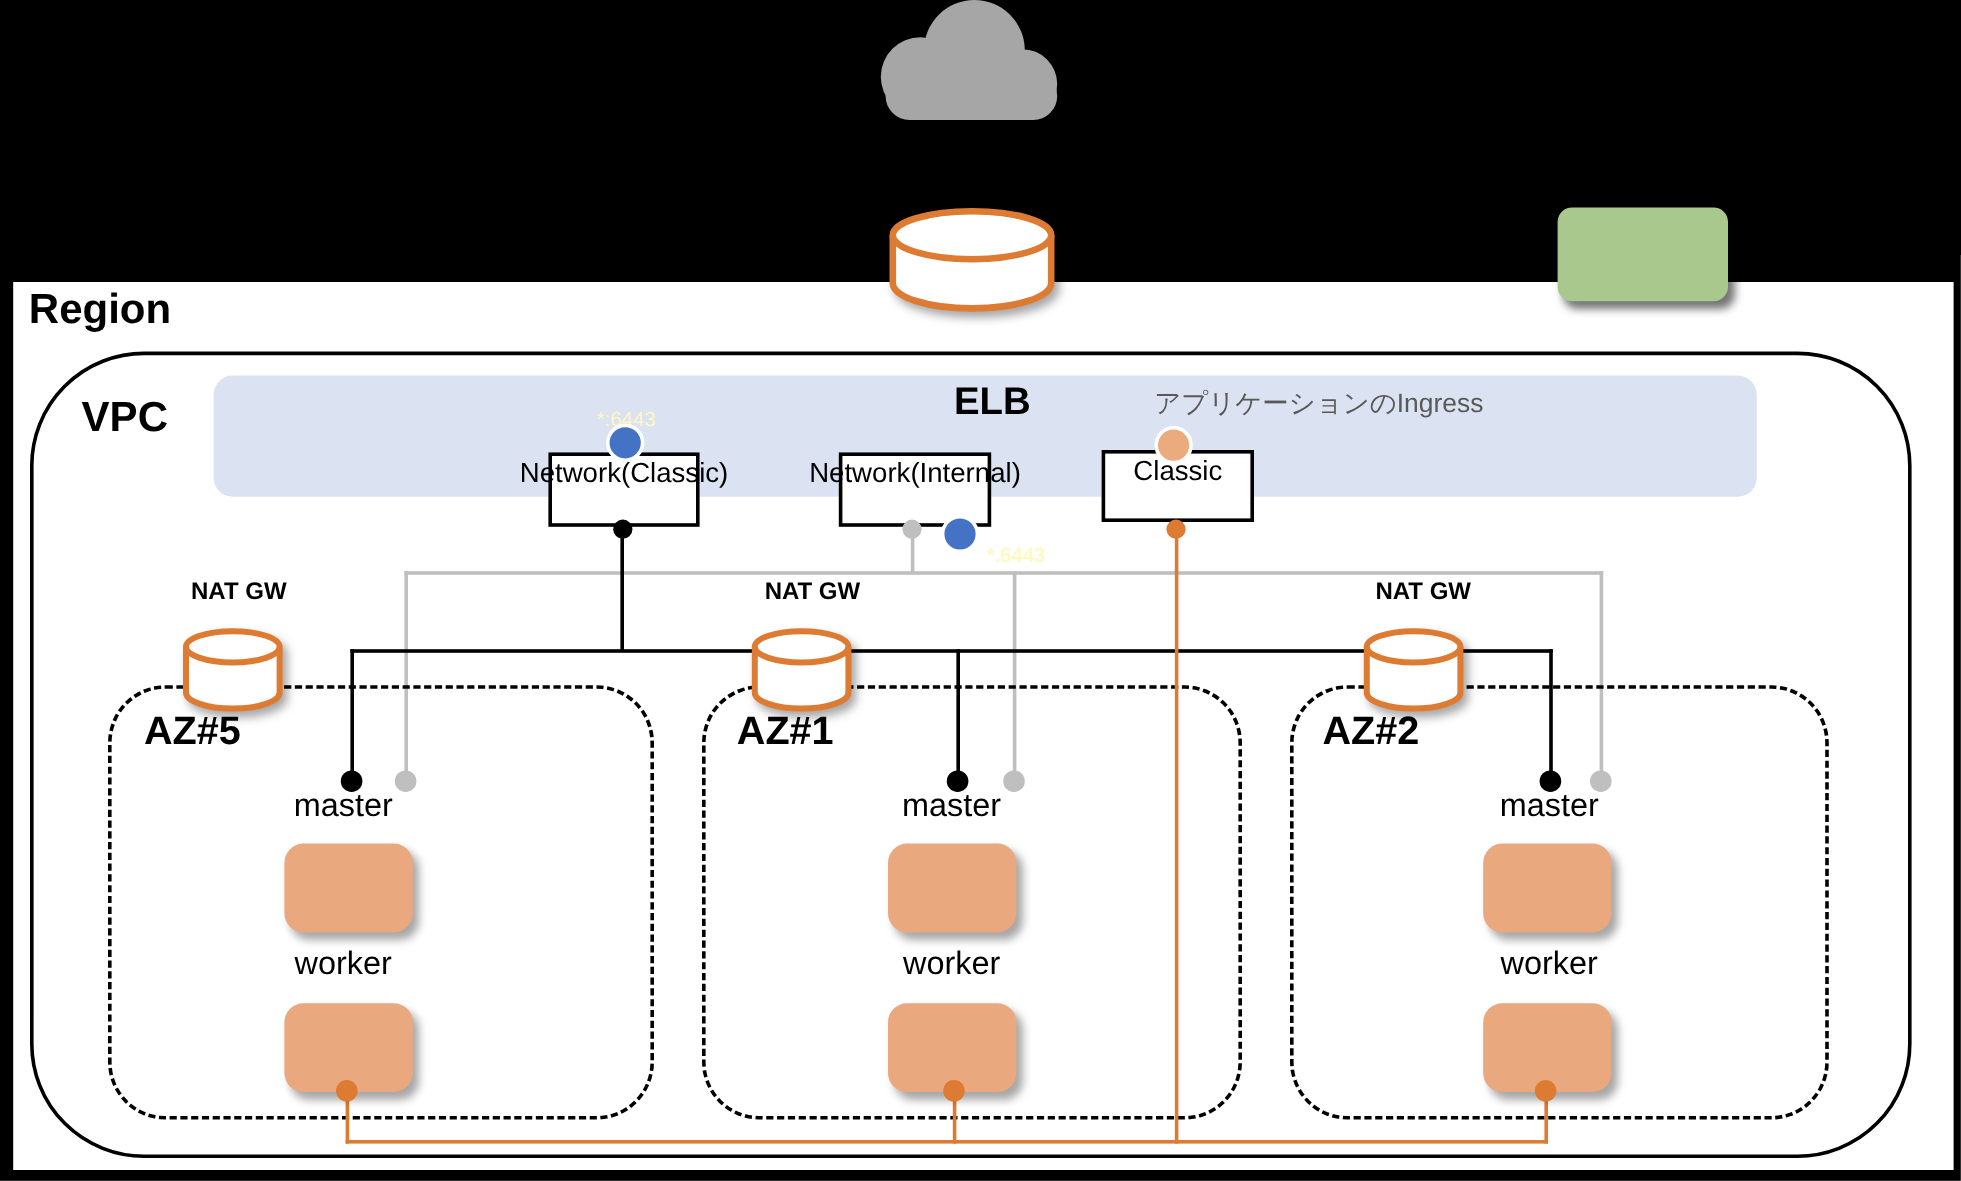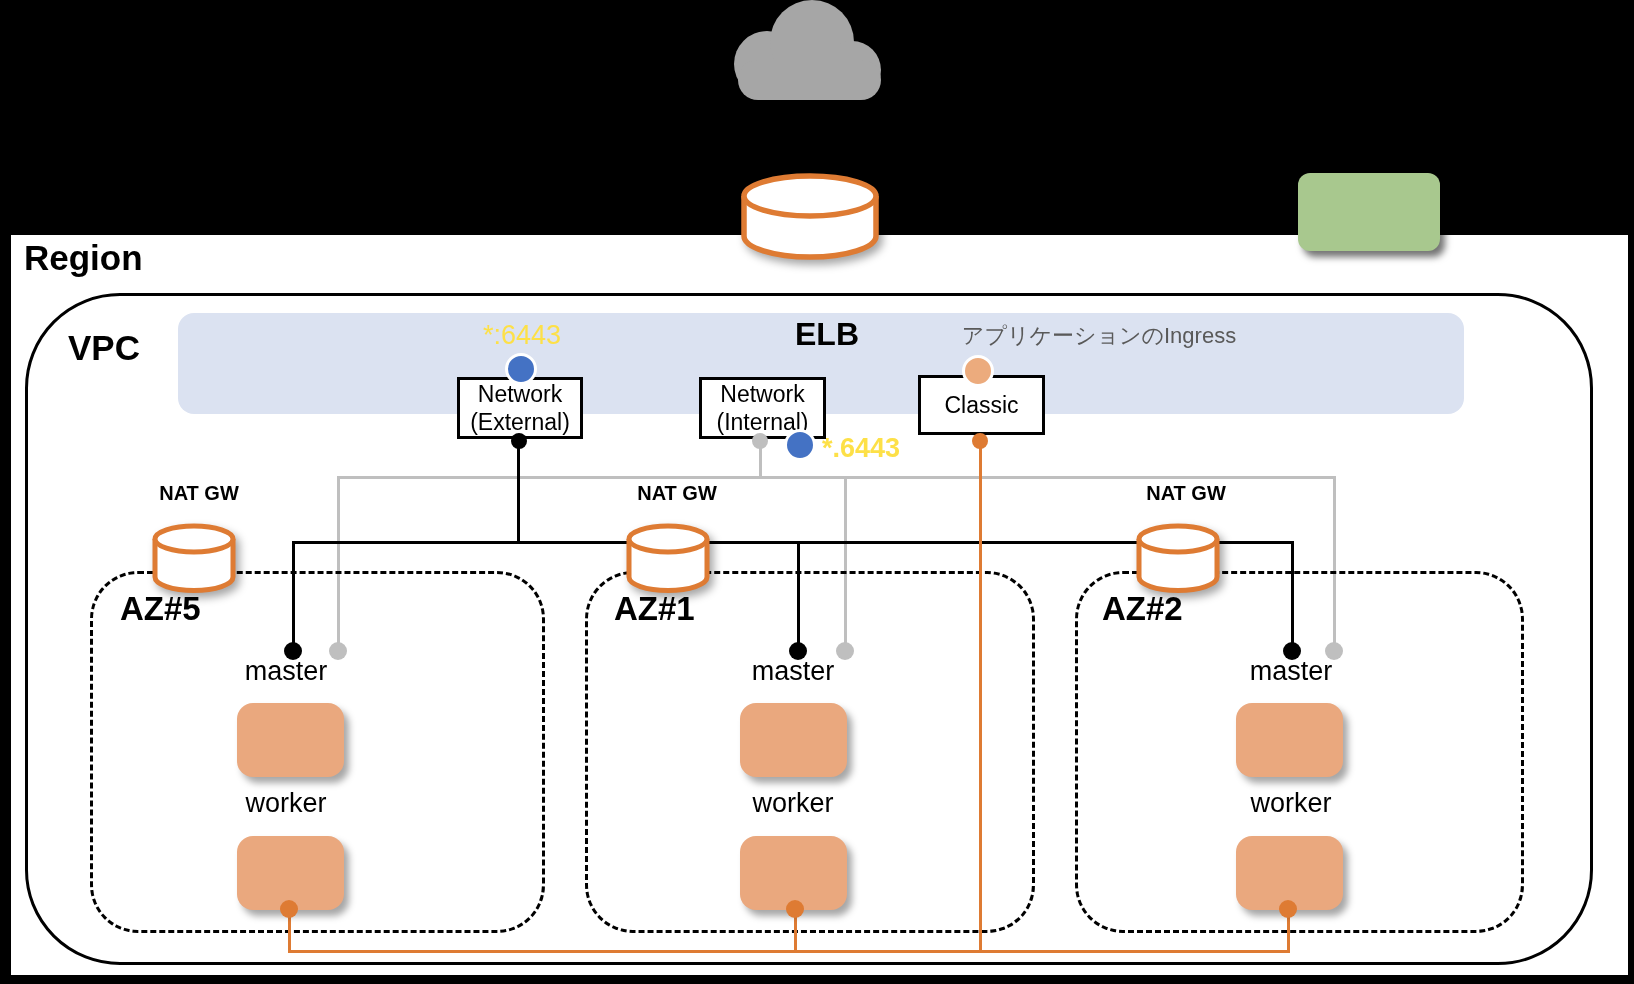--- a/index.html
+++ b/index.html
@@ -8,27 +8,27 @@
     font-family:"Liberation Sans","DejaVu Sans",sans-serif;color:#000;
   }
   .abs{position:absolute;}
   
   #region{left:11px;top:235px;width:1617px;height:740px;background:#fff;}
   #region-label{left:24px;top:238px;font-size:35px;font-weight:bold;letter-spacing:0;}
   #vpc{left:25px;top:293px;width:1568px;height:672px;border:3px solid #000;border-radius:95px;box-sizing:border-box;}
   #vpc-label{left:68px;top:328px;font-size:35px;font-weight:bold;}
   #elb-band{left:178px;top:313px;width:1286px;height:101px;background:#dbe2f1;border-radius:16px;}
   
-  .band-note{font-size:27px;color:#fde047;}
+  .band-note{font-size:17px;color:#fef9c3;margin-top:20px;}
   #ext-port-label{left:442px;top:320px;width:160px;text-align:center;}
   #elb-title{left:772px;top:316px;width:110px;text-align:center;font-size:32px;font-weight:bold;}
   #ingress-label{left:939px;top:321px;width:320px;text-align:center;font-size:22px;color:#595959;}
   #int-port-label{left:822px;top:433px;font-weight:bold;}
   
-  .lb-box{border:3px solid #000;background:#fff;box-sizing:border-box;text-align:center;font-size:23px;line-height:1.22;display:flex;flex-direction:column;justify-content:center;}
+  .lb-box{border:3px solid #000;background:#fff;box-sizing:border-box;text-align:center;font-size:23px;line-height:1.22;display:flex;flex-direction:row;justify-content:center;}
   #lb-external{left:457px;top:377px;width:126px;height:62px;}
   #lb-internal{left:699px;top:377px;width:127px;height:62px;}
   #lb-classic{left:918px;top:375px;width:127px;height:60px;}
   
   .endpoint{width:26px;height:26px;border-radius:50%;border:3px solid #fff;box-sizing:content-box;}
   .ep-blue{background:#4472c4;}
   .ep-orange{background:#ecab7d;}
   .dot{border-radius:50%;}
   .dot16{width:16px;height:16px;}
   .dot18{width:18px;height:18px;}
@@ -143,21 +143,21 @@
 <div class="abs dot18 dot black" style="left:1283px;top:642px"></div>
 <div class="abs dot18 dot gray" style="left:1325px;top:642px"></div>
 <div class="abs node-label" style="left:1221px;top:656px">master</div>
 <div class="abs node-box" style="left:1236px;top:703px"></div>
 <div class="abs node-label" style="left:1221px;top:788px">worker</div>
 <div class="abs node-box" style="left:1236px;top:836px"></div>
 <div class="abs dot18 dot orange" style="left:1279px;top:900px"></div>
 
 <div id="lb-external" class="abs lb-box">
   <span>Network</span>
-  <span>(External)</span>
+  <span>(Classic)</span>
 </div>
 <div id="lb-internal" class="abs lb-box">
   <span>Network</span>
   <span>(Internal)</span>
 </div>
 <div id="lb-classic" class="abs lb-box">
   <span>Classic</span>
 </div>
 
 <div class="abs dot16 dot black" style="left:511px;top:433px"></div>

